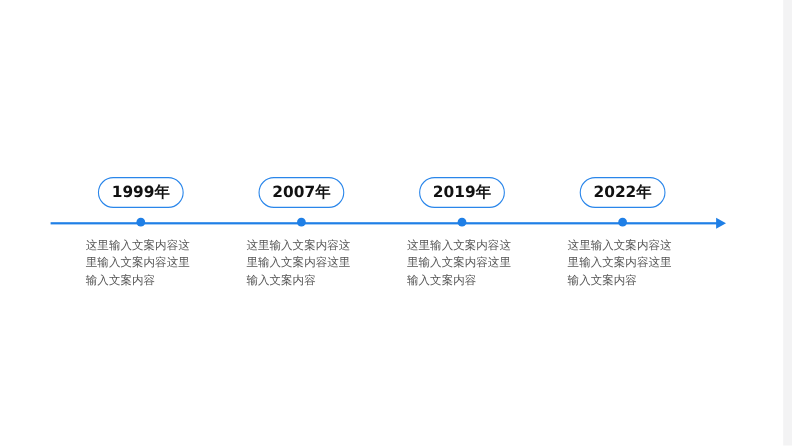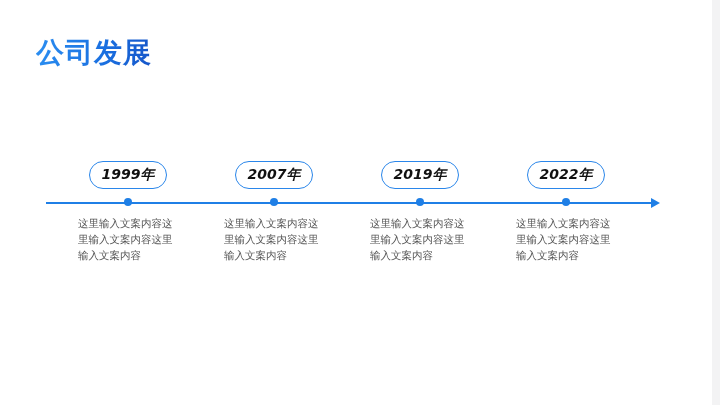--- a/index.html
+++ b/index.html
@@ -23,38 +23,37 @@
   .arrow {
     position: absolute; left: 651px; top: 198px; width: 0; height: 0;
     border-top: 5px solid transparent; border-bottom: 5px solid transparent;
     border-left: 9px solid #1f7fe6;
   }
   .node { position: absolute; top: 160px; width: 140px; margin-left: -70px; }
   .pill {
     position: absolute; left: 31px; top: 1px; width: 76px; height: 26px;
     border: 1.5px solid #2a86ea; border-radius: 14px; background: #fff;
     display: flex; align-items: center; justify-content: center;
-    font-size: 14px; font-weight: bold; color: #111; font-style: italic;
+    font-size: 14px; font-weight: bold; color: #111;
   }
   .dot {
     position: absolute; left: 66px; top: 38px; width: 8px; height: 8px;
     border-radius: 50%; background: #1f7fe6;
   }
   .desc {
     position: absolute; left: 20px; top: 55px; width: 100px;
     font-size: 10.5px; line-height: 16px; color: #555; text-align: left;
   }
 </style>
 </head>
 <body>
 
 <div class="slide">
   <div class="right-strip"></div>
 
-  <div class="title">公司发展</div>
 
   <div class="axis"></div>
   <div class="arrow"></div>
 
   <div class="node" style="left:128px">
     <div class="pill">1999年</div>
     <div class="dot"></div>
     <div class="desc">这里输入文案内容这里输入文案内容这里输入文案内容</div>
   </div>
 

